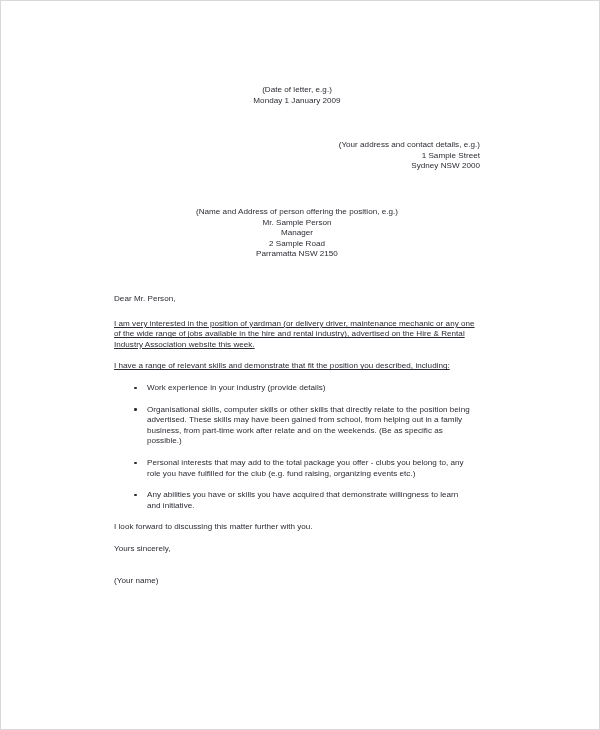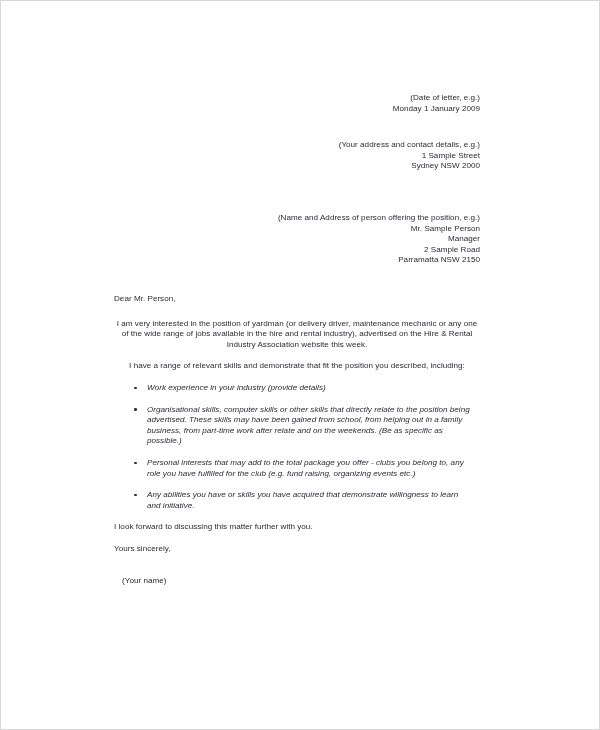--- a/index.html
+++ b/index.html
@@ -23,83 +23,83 @@
   .letter-text {
     font-size: 8.1px;
     line-height: 10.6px;
     color: #2b2b33;
     letter-spacing: 0.02px;
   }
   
   .date-block {
     position: absolute;
     left: 113px;
-    top: 92px;
+    top: 84px;
     width: 366px;
-    text-align: right;
+    text-align: center;
   }
   
   .sender-block {
     position: absolute;
     left: 113px;
     top: 139px;
     width: 366px;
     text-align: right;
   }
   
   .recipient-block {
     position: absolute;
     left: 113px;
-    top: 212px;
+    top: 206px;
     width: 366px;
-    text-align: right;
+    text-align: center;
   }
   
   .body-block {
     position: absolute;
     left: 113px;
     top: 281px;
     width: 366px;
   }
   .para {
     margin: 0 0 11px 0;
-    text-align: center;
+    text-align: left;
+    text-decoration: underline;
   }
   .salutation {
     margin: 12px 0 14px 0;
   }
   .bullets {
     list-style: none;
     margin: 0 0 6px 0;
     padding: 0;
   }
   .bullets li {
     position: relative;
     margin: 0 8px 11px 0;
     padding-left: 33px;
-    font-style: italic;
   }
   .bullets li .bullet-dot {
     position: absolute;
     left: 20px;
     top: 3.6px;
     width: 2.6px;
     height: 2.6px;
     background: #2b2b33;
     border-radius: 50%;
     display: block;
   }
   .closing-para {
     margin: 0 0 11px 0;
   }
   .signoff {
     margin: 0 0 11px 0;
   }
   .signature-name {
-    margin: 21px 0 0 8px;
+    margin: 21px 0 0 0;
   }
   .addr-line {
     display: block;
   }
 </style>
 </head>
 <body>
 
 <div class="page">
 

